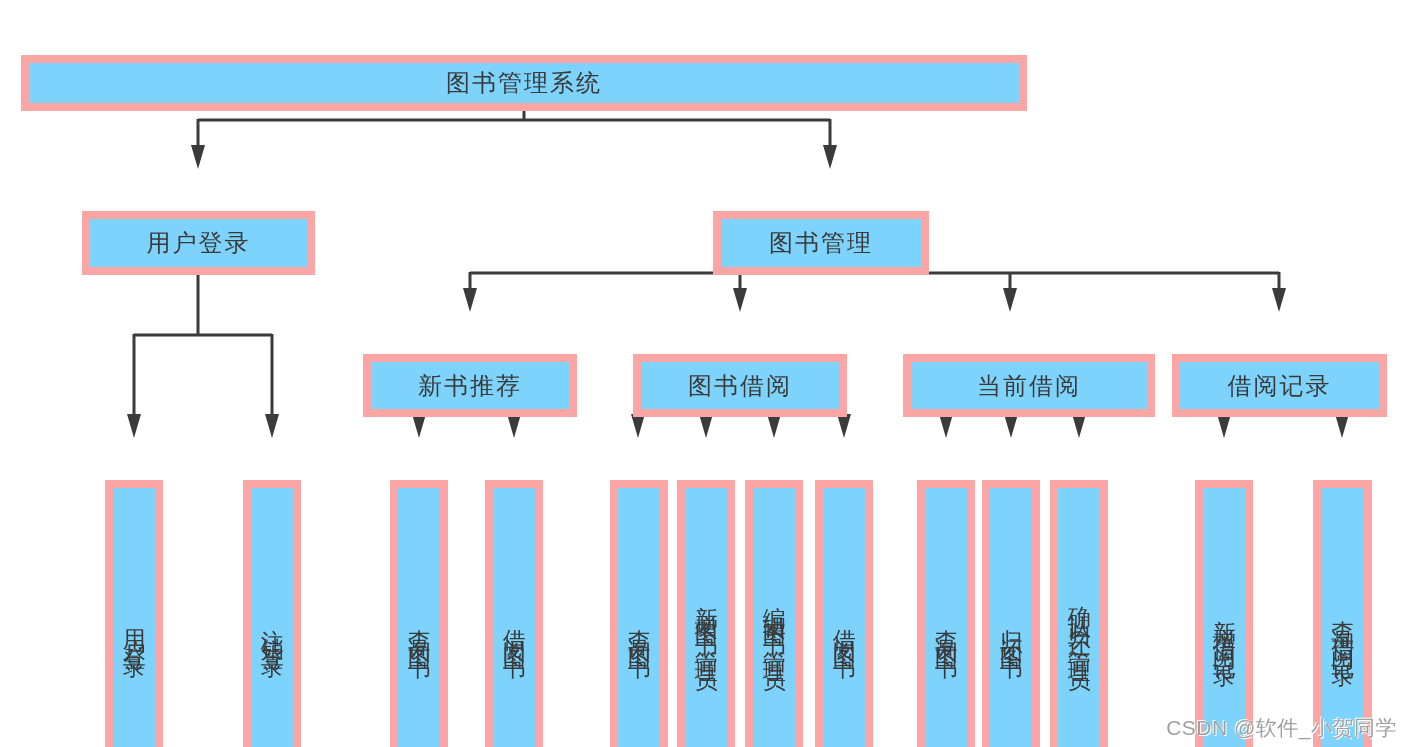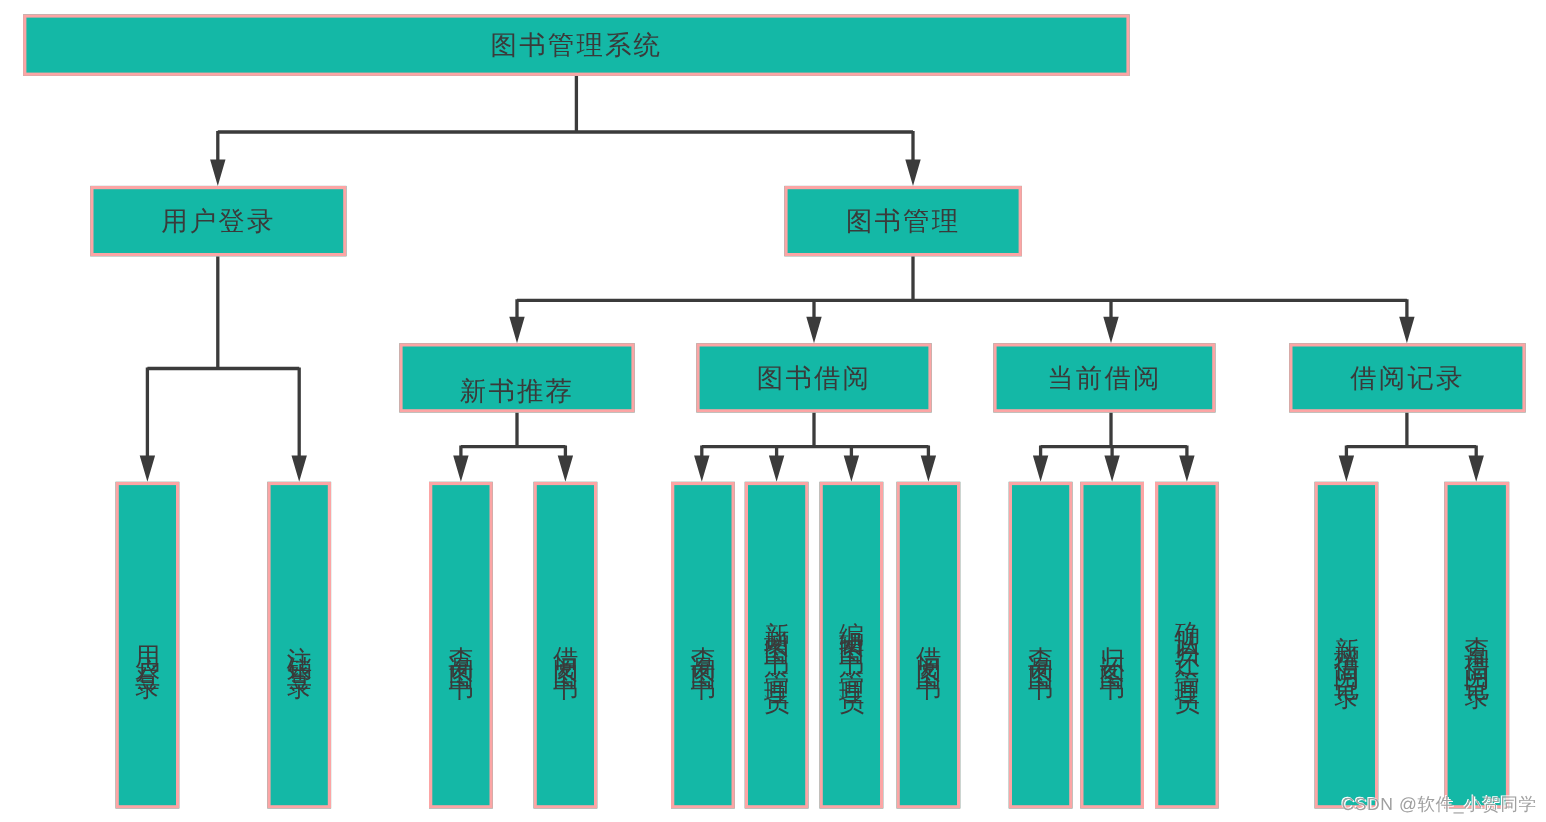--- a/index.html
+++ b/index.html
@@ -14,40 +14,41 @@
   .connectors {
     position: absolute;
     left: 0; top: 0;
     width: 1405px;
     height: 747px;
     pointer-events: none;
   }
   .box {
     position: absolute;
     box-sizing: border-box;
-    border: 3px solid #fca5a5;
-    background: #14b8a6;
+    border: 8px solid #fca5a5;
+    background: #7dd3fc;
     display: flex;
     align-items: center;
     justify-content: center;
     color: #3a3a3a;
+    margin-top: 42px;
   }
   .box-h { font-size: 24px; letter-spacing: 2px; white-space: nowrap; }
   .box-v span {
     writing-mode: vertical-rl;
     text-orientation: mixed;
     font-size: 23px;
     letter-spacing: 9px;
     line-height: 1.1;
   }
   .watermark {
     position: absolute;
     right: 8px;
     bottom: 5px;
-    font-size: 16px;
+    font-size: 21px;
     letter-spacing: 0.5px;
     color: #a0a0a0;
     text-shadow: 1px 1px 0 #ffffff, -1px -1px 0 #ffffff;
     white-space: nowrap;
   }
 </style>
 </head>
 <body>
 
 <div class="canvas">
@@ -74,27 +75,27 @@
     <span>图书管理系统</span>
   </div>
 
   <div class="box box-h" style="left:82px; top:169px; width:233px; height:64px;">
     <span>用户登录</span>
   </div>
   <div class="box box-h" style="left:713px; top:169px; width:216px; height:64px;">
     <span>图书管理</span>
   </div>
 
-  <div class="box box-h" style="left:363px; top:312px; width:214px; height:63px;align-items:flex-end;">
+  <div class="box box-h" style="left:363px; top:312px; width:214px; height:63px;">
     <span>新书推荐</span>
   </div>
   <div class="box box-h" style="left:633px; top:312px; width:214px; height:63px;font-family:Liberation Mono, monospace;">
     <span>图书借阅</span>
   </div>
-  <div class="box box-h" style="left:903px; top:312px; width:202px; height:63px;">
+  <div class="box box-h" style="left:903px; top:312px; width:252px; height:63px;">
     <span>当前借阅</span>
   </div>
   <div class="box box-h" style="left:1172px; top:312px; width:215px; height:63px;">
     <span>借阅记录</span>
   </div>
 
   <div class="box box-v" style="left:105px; top:438px; width:58px; height:297px;">
     <span>用户登录</span>
   </div>
   <div class="box box-v" style="left:243px; top:438px; width:58px; height:297px;">

